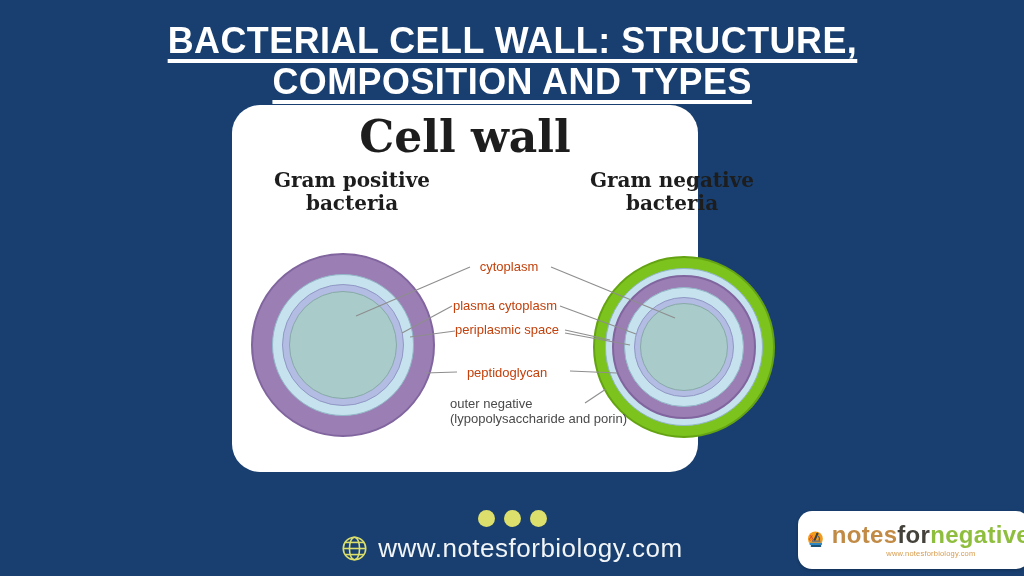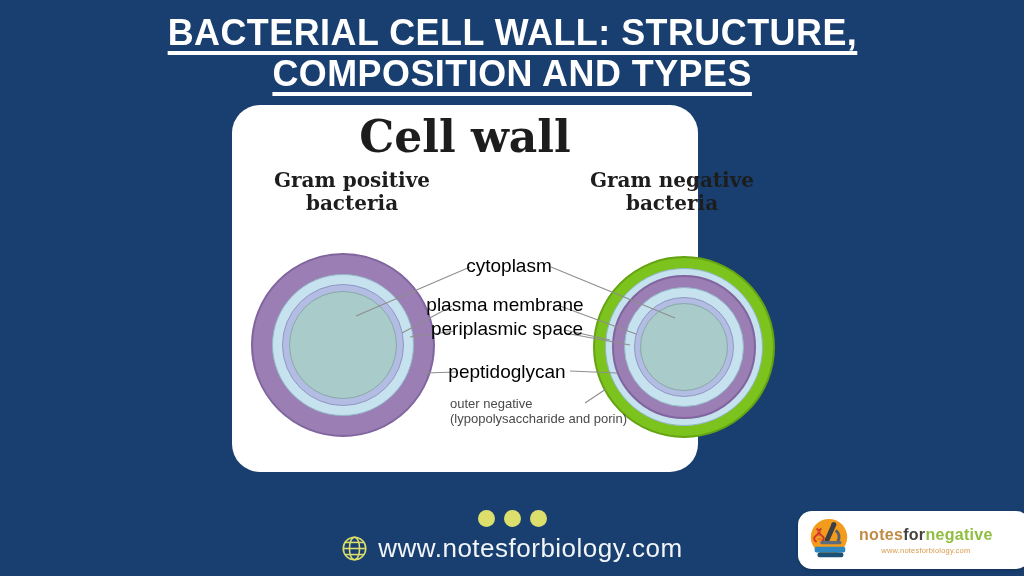--- a/index.html
+++ b/index.html
@@ -3,21 +3,21 @@
 <meta charset="utf-8">
 <style>
   html,body{margin:0;padding:0;background:#183F6F;}
   .canvas{
     position:relative;width:1024px;height:576px;background:#183F6F;
     overflow:hidden;font-family:"Liberation Sans",sans-serif;
   }
 
   
   .header{position:absolute;top:12px;left:0;width:1024px;text-align:center;}
-  .header h1{margin:0;line-height:1.12;}
+  .header h1{margin:8px;line-height:1.12;}
   .title-line{
     display:inline-block;color:#FFFFFF;font-weight:bold;font-size:37px;
     letter-spacing:.5px;transform:scaleX(.97);transform-origin:center;
     text-decoration:underline;text-decoration-thickness:4px;text-underline-offset:6px;
   }
 
   
   .card{
     position:absolute;left:232px;top:105px;width:466px;height:367px;
     background:#FFFFFF;border-radius:28px;
@@ -40,21 +40,21 @@
   .cell-left{left:19px;top:148px;width:184px;height:184px;}
   .cell-right{left:361px;top:151px;width:182px;height:182px;}
   .c-purple{background:#9B7EB4;border:2px solid #80659E;}
   .c-blue{background:#C5E2EE;border:1px solid #93B7C8;}
   .c-lav{background:#B3BCE2;border:1px solid #9098C4;}
   .c-teal{background:#A9CBCA;border:1px solid #87A9A8;}
   .c-green{background:#7CC31E;border:2px solid #64A312;}
 
   
   .dlabel{
-    position:absolute;font-size:19px;color:#000000;white-space:nowrap;
+    position:absolute;font-size:13px;color:#c2410c;white-space:nowrap;
     transform:translate(-50%,-50%);z-index:4;text-align:right;
   }
   .dlabel-block{
     position:absolute;font-size:13px;color:#4a4a4a;line-height:1.18;z-index:4;
   }
   .connectors{position:absolute;left:0;top:0;z-index:3;}
 
   
   .dots{position:absolute;left:0;top:510px;width:1024px;display:flex;
         justify-content:center;gap:9px;}
@@ -65,21 +65,21 @@
   }
   .site-text{color:#F2F5F8;font-size:26px;letter-spacing:.5px;}
 
   
   .logo-card{
     position:absolute;left:798px;top:511px;width:232px;height:58px;
     background:#FFFFFF;border-radius:14px;display:flex;align-items:center;
     padding-left:8px;box-sizing:border-box;box-shadow:0 1px 3px rgba(0,0,0,.25);
   }
   .logo-text-wrap{margin-left:7px;display:flex;flex-direction:column;align-items:center;}
-  .logo-word{font-size:16px;font-weight:bold;letter-spacing:.3px;line-height:1;}
+  .logo-word{font-size:24px;font-weight:bold;letter-spacing:.3px;line-height:1;}
   .logo-notes{color:#C18A45;}
   .logo-for{color:#45423C;}
   .logo-biology{color:#8FBE3F;}
   .logo-url{font-size:7.5px;color:#D89A4A;margin-top:2px;letter-spacing:.2px;}
 </style>
 </head>
 <body>
 
 <div class="canvas">
 
@@ -129,21 +129,21 @@
         <line x1="319" y1="162" x2="443" y2="213"></line>
         <line x1="328" y1="201" x2="404" y2="229"></line>
         <line x1="333" y1="225" x2="378" y2="235"></line>
         <line x1="333" y1="228" x2="398" y2="240"></line>
         <line x1="338" y1="266" x2="385" y2="268"></line>
         <line x1="353" y1="298" x2="374" y2="284"></line>
       </g>
     </svg>
 
     <div class="dlabel" style="left:277px;top:161px;">cytoplasm</div>
-    <div class="dlabel" style="left:273px;top:200px;">plasma membrane</div>
+    <div class="dlabel" style="left:273px;top:200px;">plasma cytoplasm</div>
     <div class="dlabel" style="left:275px;top:224px;">periplasmic space</div>
     <div class="dlabel" style="left:275px;top:267px;">peptidoglycan</div>
     <div class="dlabel-block" style="left:218px;top:291px;">
       <span>outer negative</span><br>
       <span>(lypopolysaccharide and porin)</span>
     </div>
   </div>
 
   <div class="dots">
     <div class="dot"></div>

